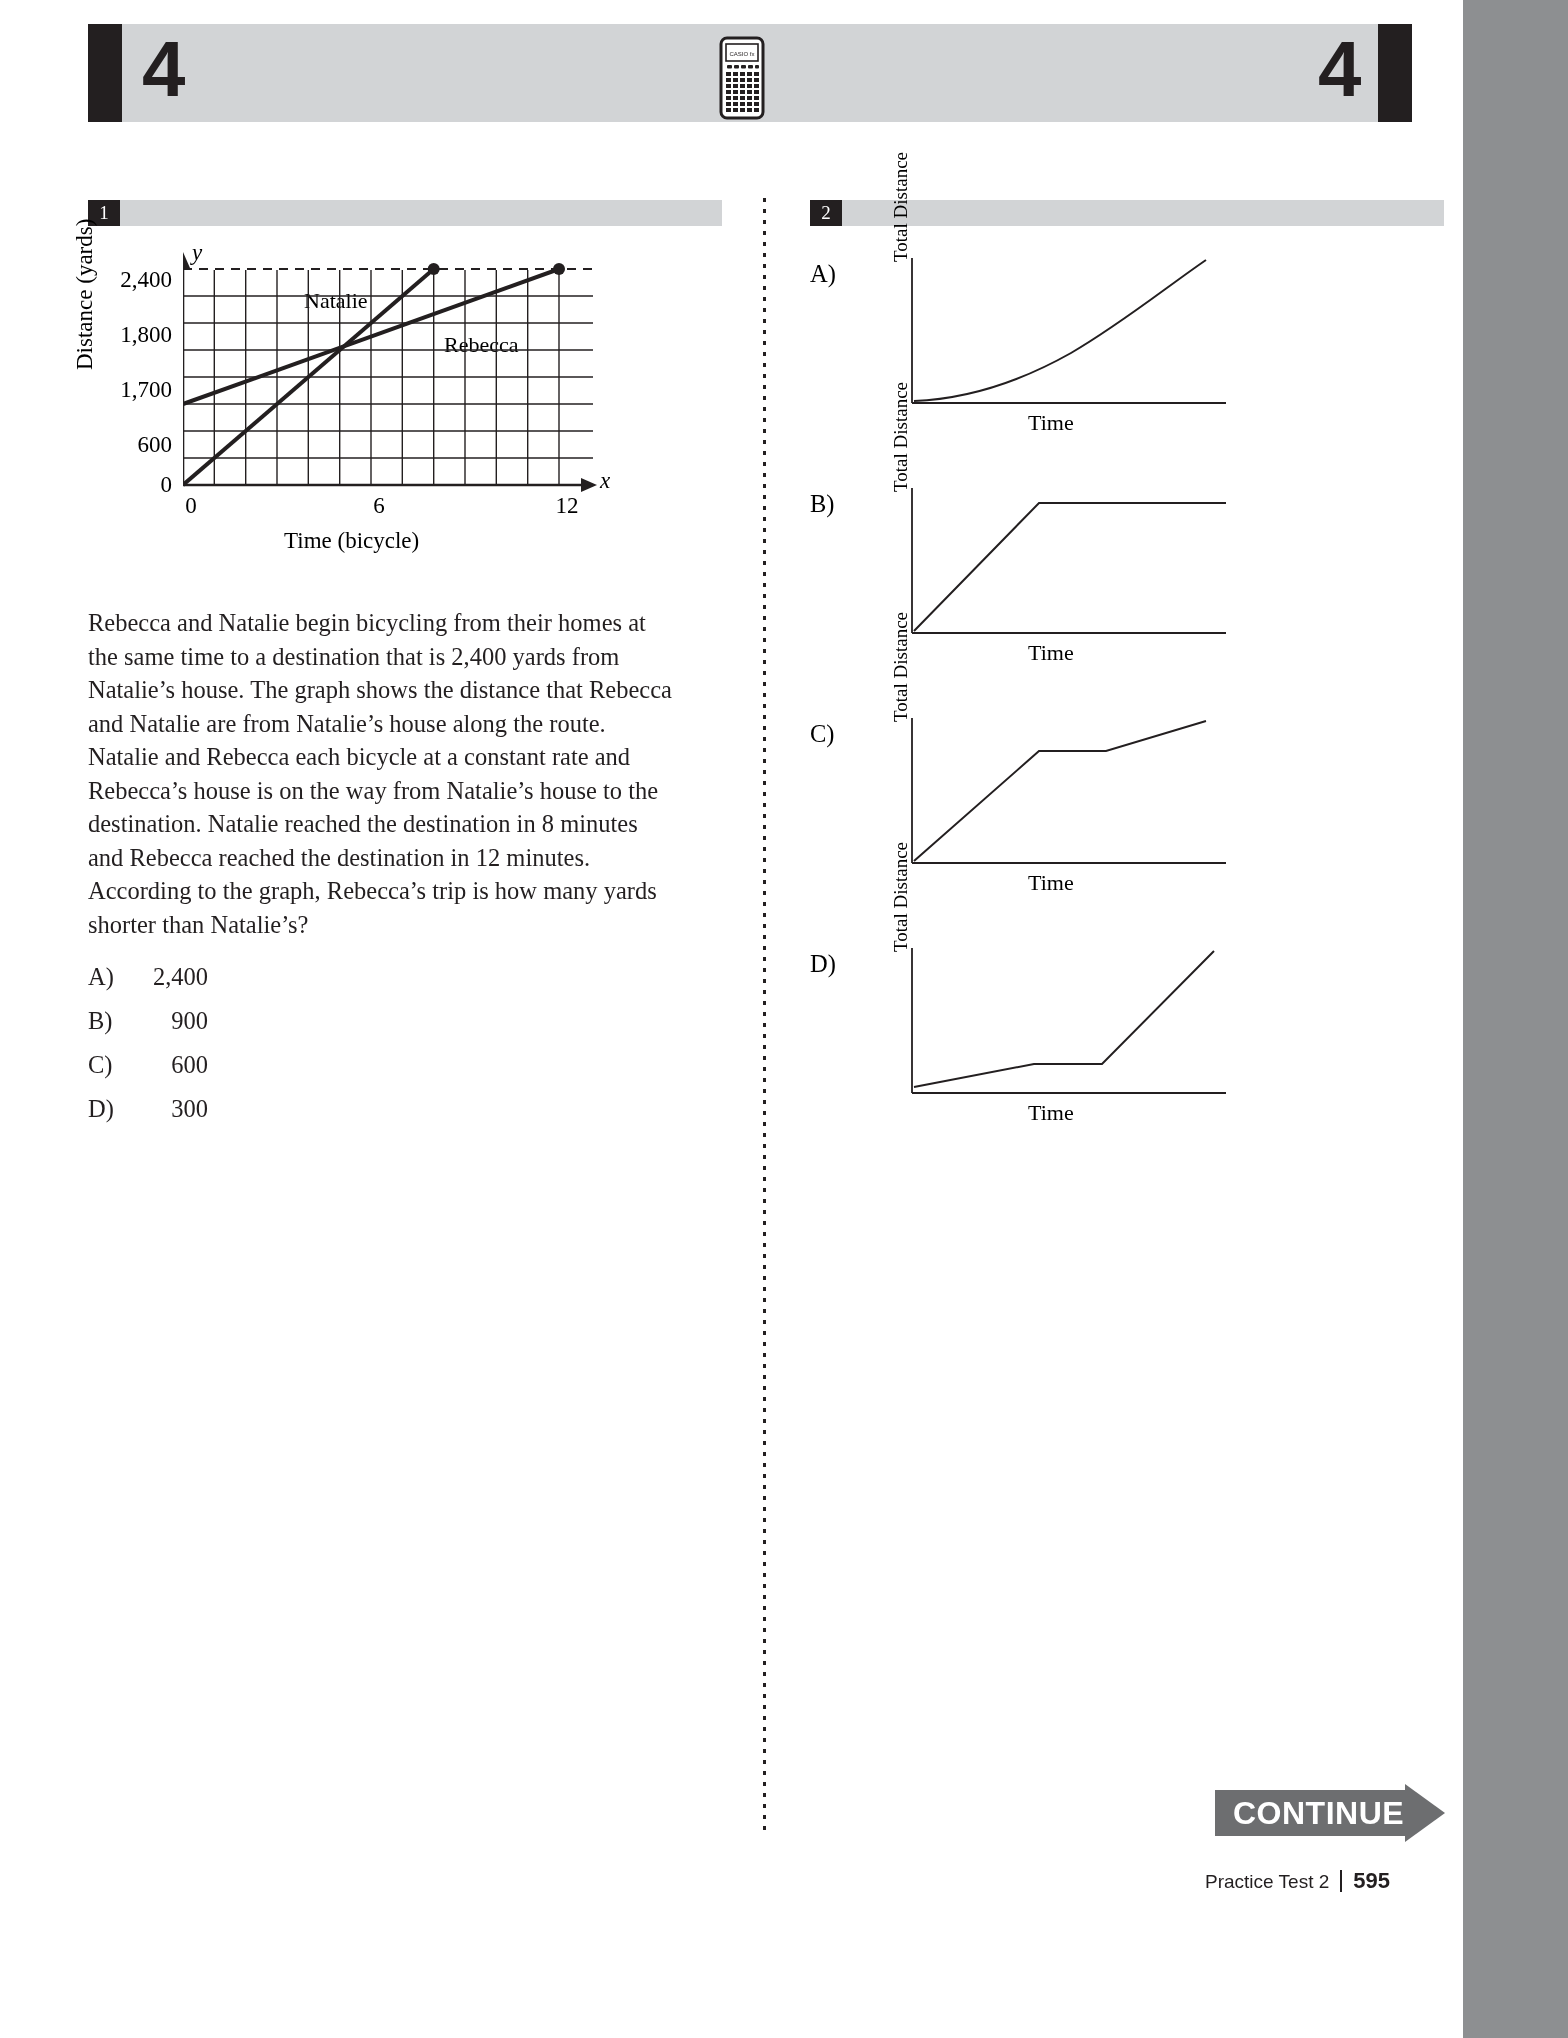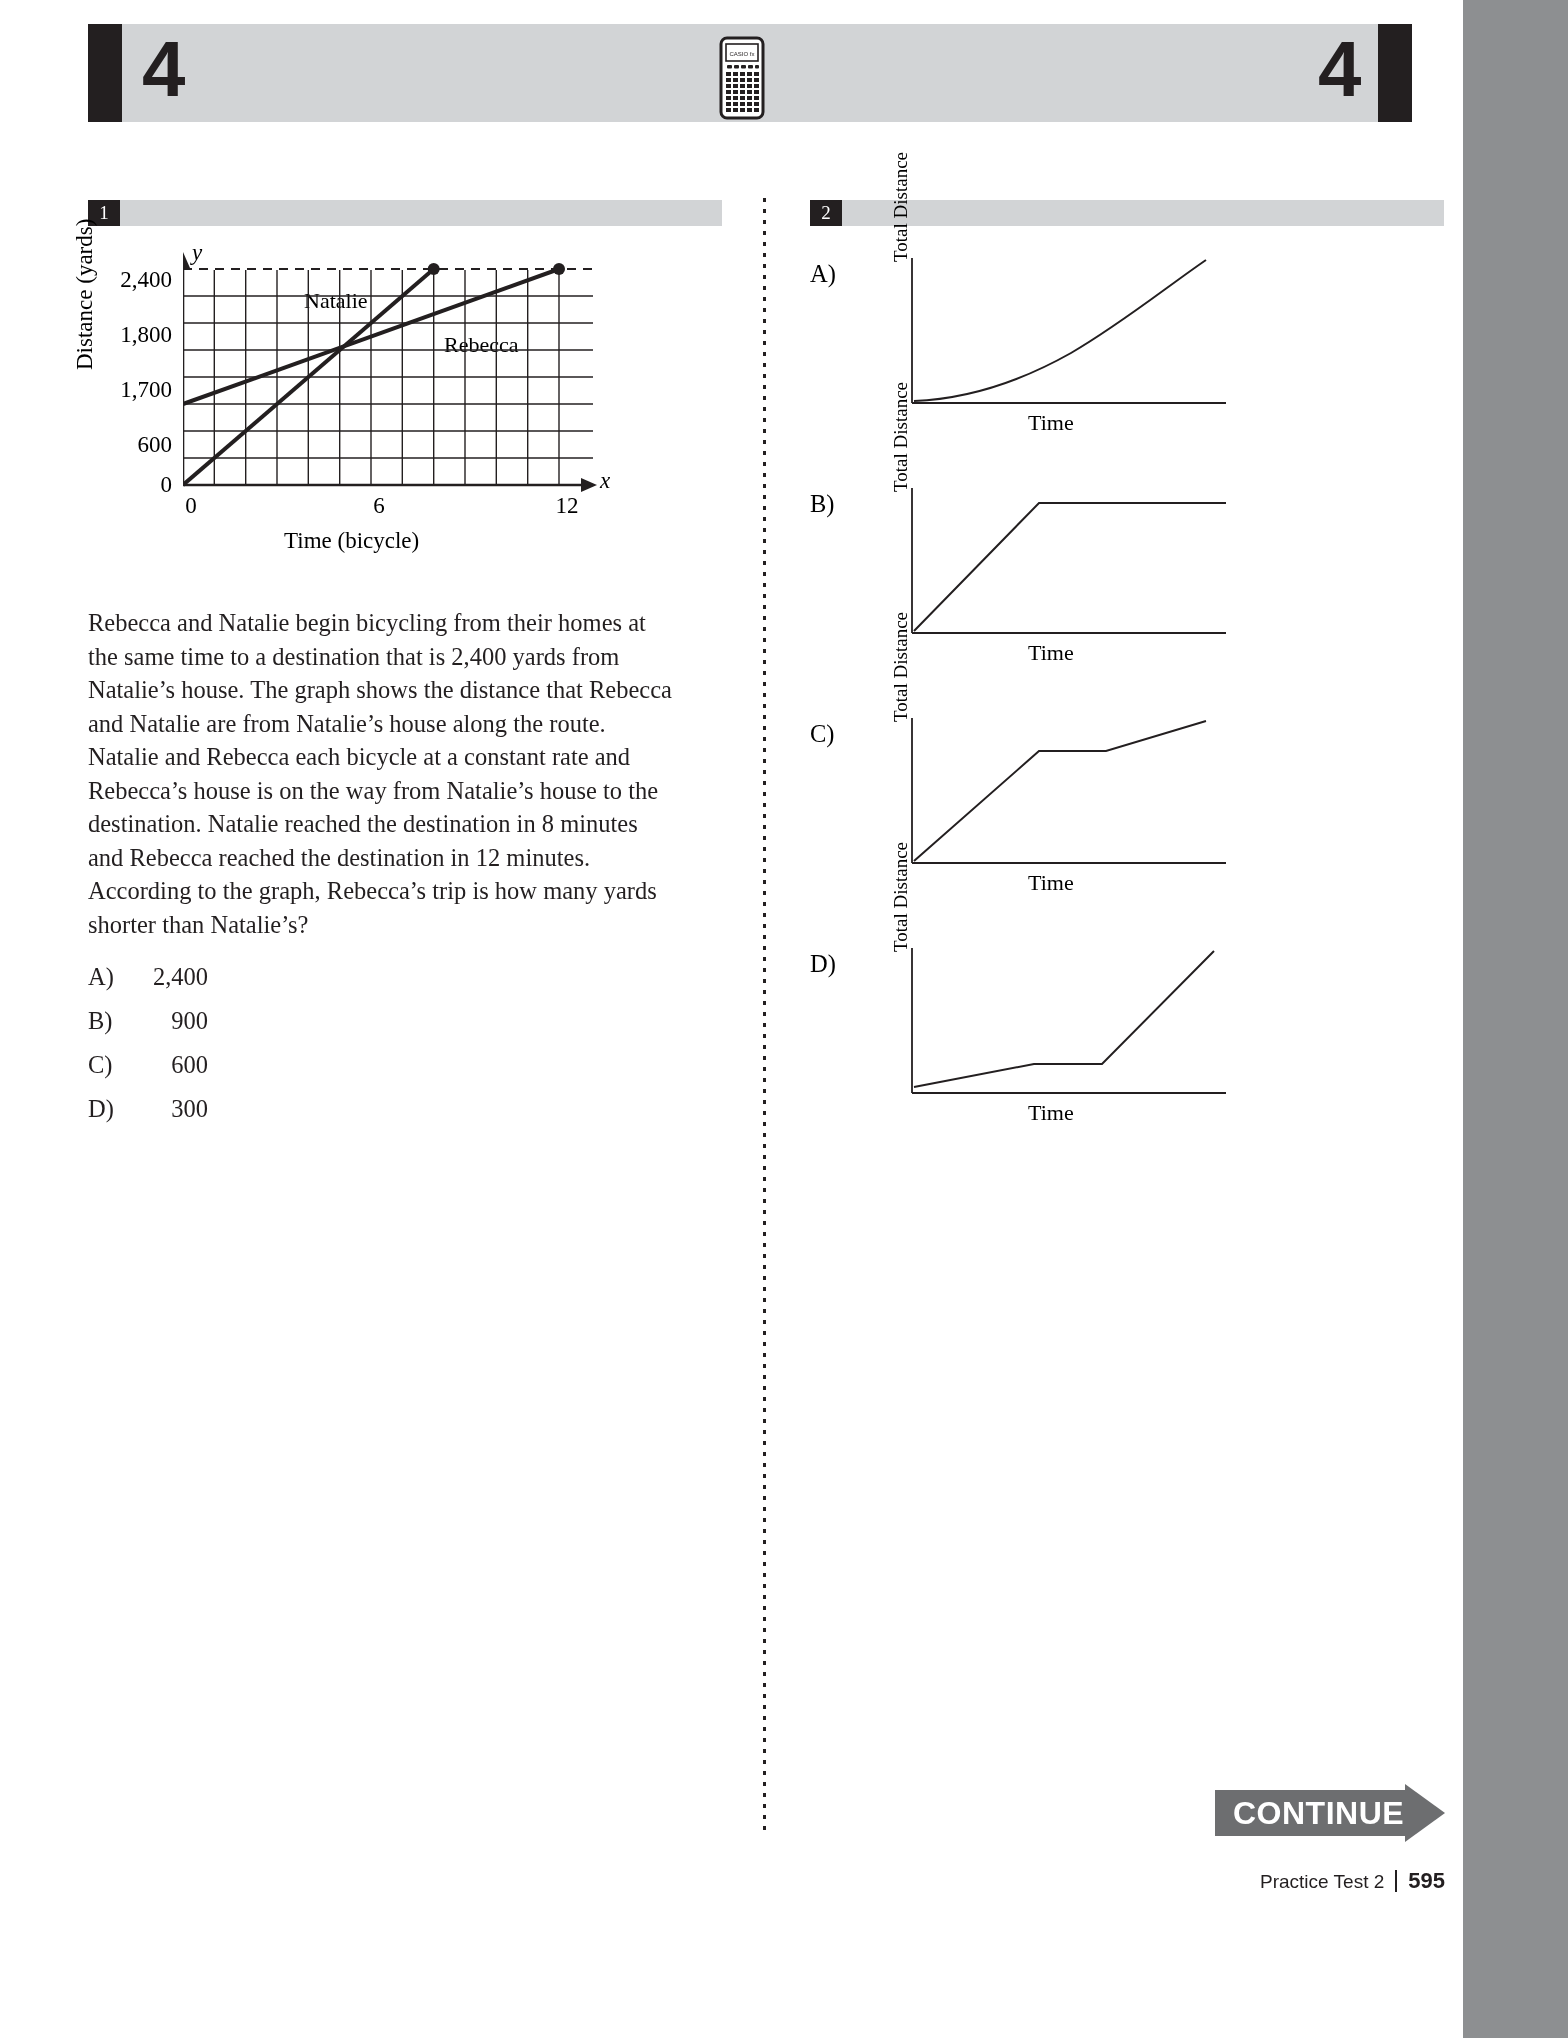--- a/index.html
+++ b/index.html
@@ -195,21 +195,21 @@
     color:#ffffff;
     font-family:"Liberation Sans", sans-serif;
     font-weight:bold;
     font-size:32px;
     letter-spacing:0.5px;
   }
   .footer{
     position:absolute;
     left:1150px; top:1868px;
     width:295px;
-    text-align:right;
+    text-align:center;
     font-family:"Liberation Sans", sans-serif;
     font-size:20px;
     color:#231f20;
   }
   .footer .test-name{ font-size:19px; }
   .footer .sep{
     display:inline-block;
     width:2px; height:22px;
     background:#231f20;
     vertical-align:-4px;

